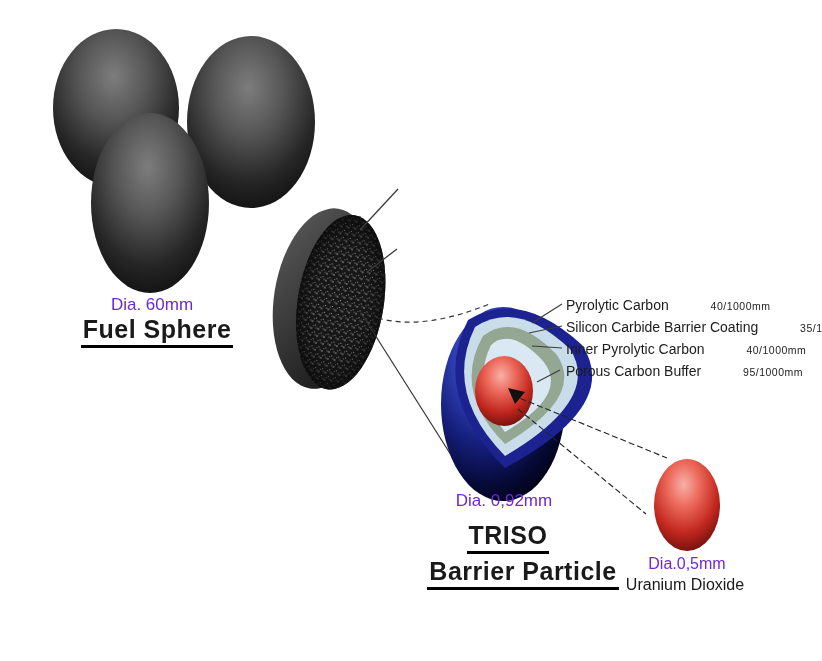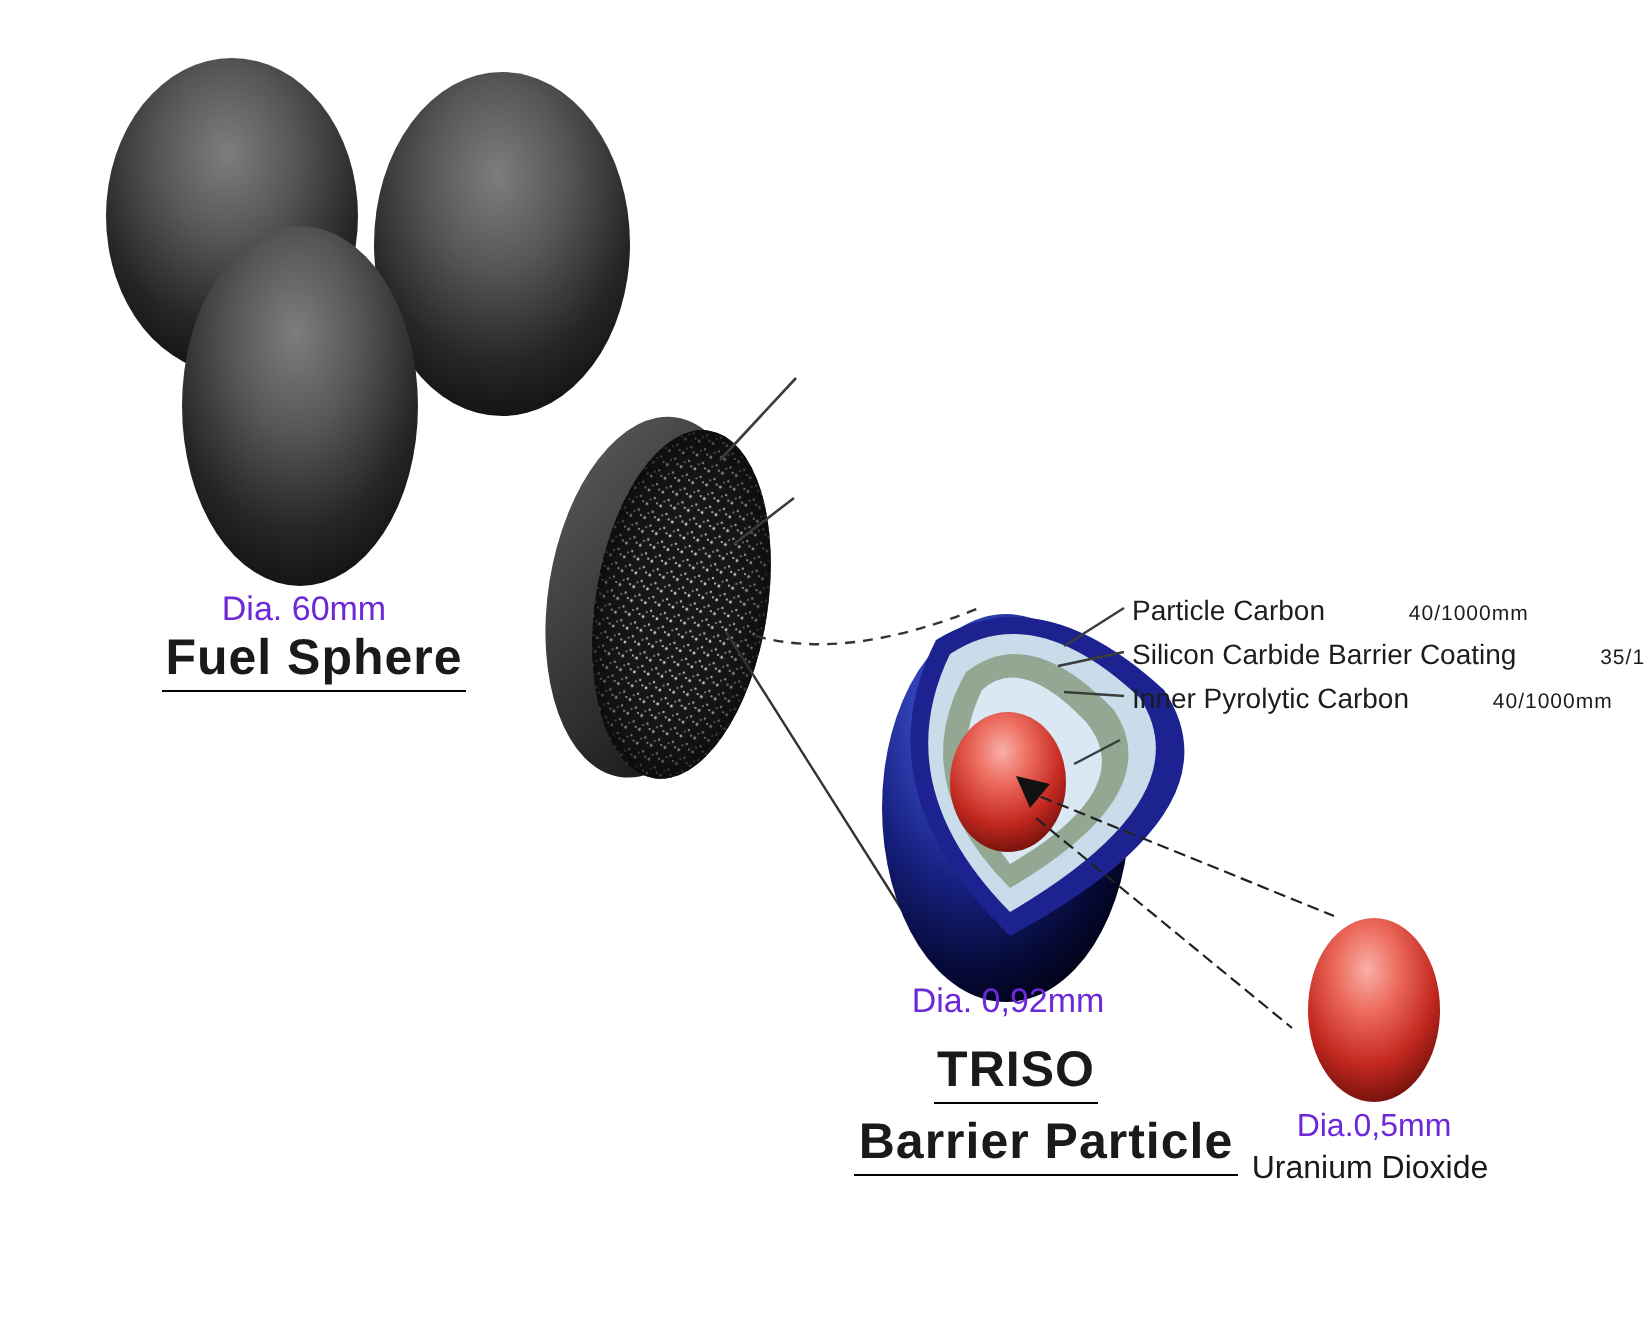--- a/index.html
+++ b/index.html
@@ -4,21 +4,21 @@
 <style>
   html,body{margin:0;padding:0;background:#ffffff;}
   #stage{
     position:relative;width:822px;height:661px;background:#ffffff;
     font-family:"Liberation Sans","DejaVu Sans",sans-serif;overflow:hidden;
   }
   #diagram-svg{position:absolute;left:0;top:0;}
   .lbl{position:absolute;color:#1a1a1a;white-space:nowrap;}
   .red{color:#6d28d9;}
   .heading{font-weight:700;text-align:center;}
-  .heading .u{display:inline-block;border-bottom:1px solid #000000;padding:0 2px 1px 2px;letter-spacing:0.5px;}
+  .heading .u{display:inline-block;border-bottom:3px solid #000000;padding:0 2px 1px 2px;letter-spacing:0.5px;}
   .center{text-align:center;}
   .layer-lbl{font-size:14px;line-height:22px;color:#1c1c1c;}
   .layer-lbl .thk{font-size:10.5px;letter-spacing:0.5px;margin-left:38px;}
   .small-note{font-size:17px;line-height:20px;}
 </style>
 </head>
 <body>
 
 <div id="stage">
 
@@ -105,30 +105,34 @@
   <div class="lbl red center" style="left:92px;top:295px;width:120px;font-size:17px;">Dia. 60mm</div>
 
   <div class="lbl heading" style="left:57px;top:315px;width:200px;font-size:25px;">
     <span class="u">Fuel Sphere</span>
   </div>
 
 
 
 
   <div class="lbl layer-lbl" style="left:566px;top:294px;">
-    <span>Particle Carbon</span>
+    <span>Pyrolytic Carbon</span>
     <span class="thk">40/1000mm</span>
   </div>
   <div class="lbl layer-lbl" style="left:566px;top:316px;">
     <span>Silicon Carbide Barrier Coating</span>
     <span class="thk">35/1000mm</span>
   </div>
   <div class="lbl layer-lbl" style="left:566px;top:338px;">
     <span>Inner Pyrolytic Carbon</span>
     <span class="thk">40/1000mm</span>
+  </div>
+  <div class="lbl layer-lbl" style="left:566px;top:360px;">
+    <span>Porous Carbon Buffer</span>
+    <span class="thk">95/1000mm</span>
   </div>
 
   <div class="lbl red center" style="left:444px;top:491px;width:120px;font-size:17px;">Dia. 0,92mm</div>
 
   <div class="lbl heading" style="left:448px;top:521px;width:120px;font-size:25px;">
     <span class="u">TRISO</span>
   </div>
   <div class="lbl heading" style="left:423px;top:557px;width:200px;font-size:25px;">
     <span class="u">Barrier Particle</span>
   </div>

